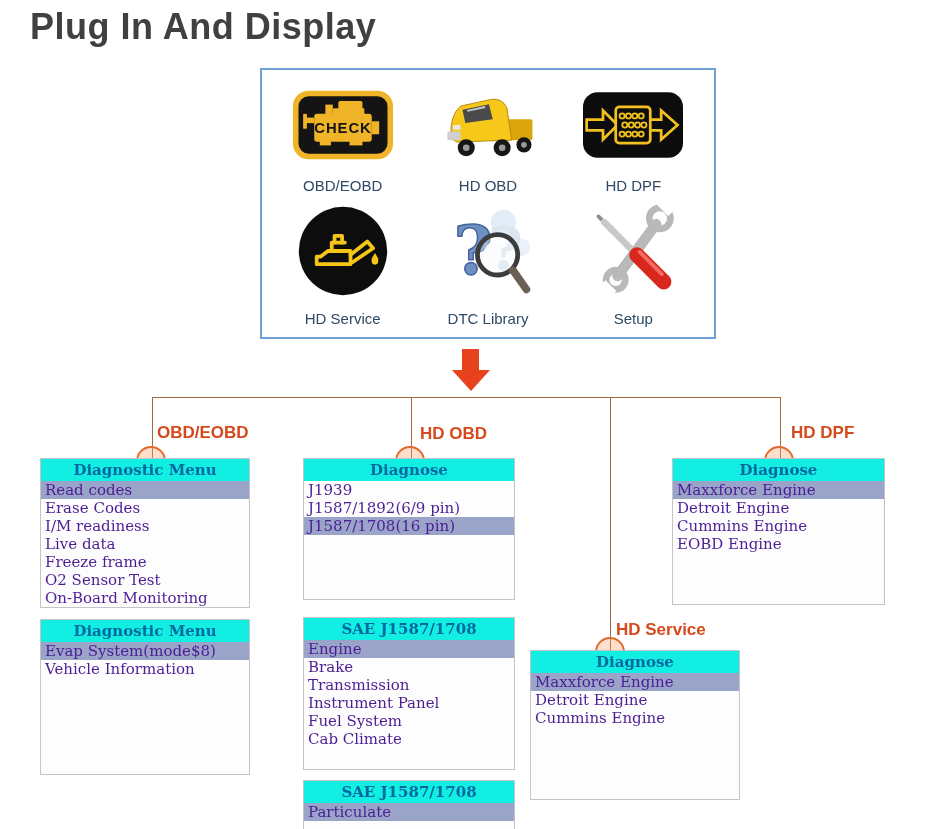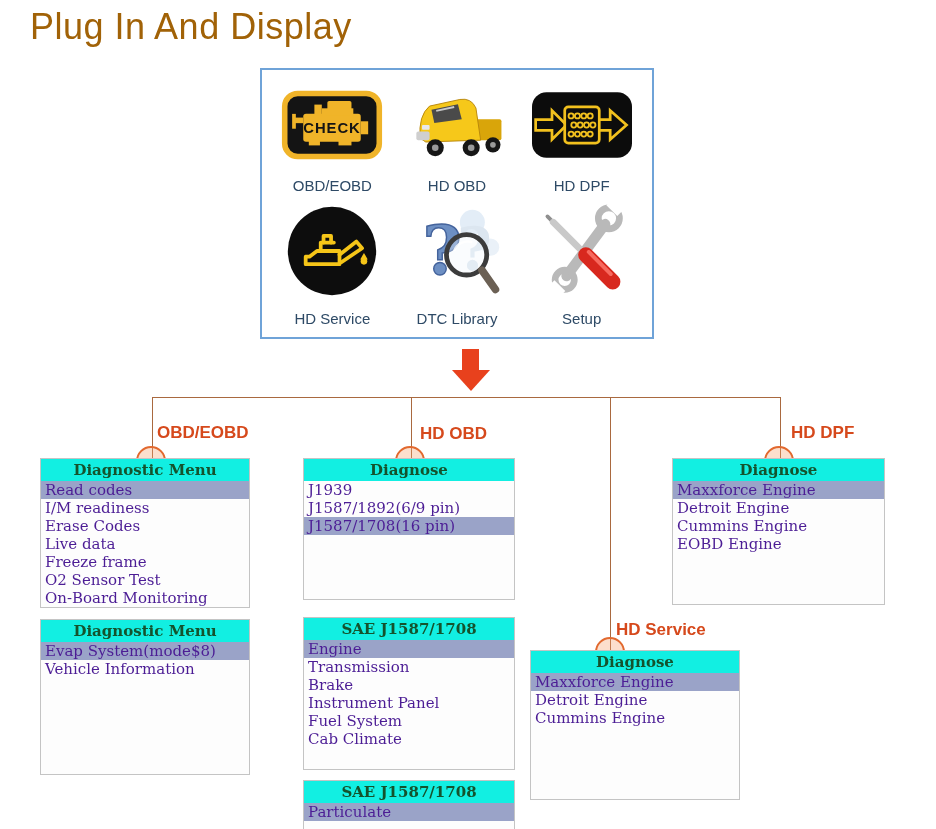--- a/index.html
+++ b/index.html
@@ -1,24 +1,24 @@
 <!DOCTYPE html>
 <html><head>
 <meta charset="utf-8">
 <style>
   html,body{margin:0;padding:0;background:#fff;}
   #stage{position:relative;width:936px;height:829px;background:#ffffff;overflow:hidden;
          font-family:"Liberation Sans",sans-serif;}
 
   
-  .title{position:absolute;left:30px;top:6px;font-size:36px;font-weight:400;
-         color:#a16207;letter-spacing:0.5px;}
-
-  
-  .launcher{position:absolute;left:260px;top:68px;width:394px;height:271px;
+  .title{position:absolute;left:30px;top:6px;font-size:36px;font-weight:700;
+         color:#404040;letter-spacing:0.5px;}
+
+  
+  .launcher{position:absolute;left:260px;top:68px;width:456px;height:271px;
             border:2px solid #6fa3d8;background:#fff;box-sizing:border-box;
             display:grid;grid-template-columns:1fr 1fr 1fr;grid-template-rows:1fr 1.12fr;
             padding:6px 8px 10px 8px;}
   .tile{display:flex;flex-direction:column;align-items:center;justify-content:flex-end;}
   .tile .icon-wrap{flex:1;display:flex;align-items:center;justify-content:center;}
   .tile .tile-label{color:#2e4a66;font-size:15px;margin-top:4px;line-height:16px;}
 
   
   .arrow-stem{position:absolute;left:462px;top:349px;width:17px;height:23px;background:#e8411d;}
   .arrow-head{position:absolute;left:452px;top:370px;width:0;height:0;
@@ -37,21 +37,21 @@
   .a-obd{left:136px;top:446px;} .a-hdobd{left:395px;top:446px;}
   .a-hddpf{left:764px;top:446px;} .a-hdservice{left:595px;top:637px;}
 
   .branch-label{position:absolute;color:#d6491c;font-size:17px;font-weight:bold;}
   .bl-obd{left:157px;top:423px;} .bl-hdobd{left:420px;top:424px;}
   .bl-hddpf{left:791px;top:423px;} .bl-hdservice{left:616px;top:620px;}
 
   
   .panel{position:absolute;border:1px solid #c4c4c4;background:#fdfdfd;box-sizing:border-box;
          font-family:"DejaVu Serif","Liberation Serif",serif;overflow:hidden;}
-  .panel .ph{height:22px;line-height:22px;background:#12efe2;color:#14532d;
+  .panel .ph{height:22px;line-height:22px;background:#12efe2;color:#0369a1;
              font-weight:bold;font-size:15px;text-align:center;}
   .panel .menu-row{height:18px;line-height:18px;font-size:15px;color:#4c1d95;
                    padding-left:4px;white-space:nowrap;}
   .panel .menu-row.hl{background:#9aa3c8;}
   .p0{left:40px;top:458px;width:210px;height:150px;}
   .p1{left:40px;top:619px;width:210px;height:156px;}
   .p2{left:303px;top:458px;width:212px;height:142px;}
   .p3{left:303px;top:617px;width:212px;height:153px;}
   .p4{left:303px;top:780px;width:212px;height:56px;}
   .p5{left:672px;top:458px;width:213px;height:147px;}
@@ -196,22 +196,22 @@
 
   <div class="branch-label bl-obd">OBD/EOBD</div>
   <div class="branch-label bl-hdobd">HD OBD</div>
   <div class="branch-label bl-hddpf">HD DPF</div>
   <div class="branch-label bl-hdservice">HD Service</div>
 
   <div class="panel p0">
     <div class="ph">Diagnostic Menu</div>
     <div>
         <div class="menu-row hl">Read codes</div>
+        <div class="menu-row">Erase Codes</div>
         <div class="menu-row">I/M readiness</div>
-        <div class="menu-row">Erase Codes</div>
         <div class="menu-row">Live data</div>
         <div class="menu-row">Freeze frame</div>
         <div class="menu-row">O2 Sensor Test</div>
         <div class="menu-row">On-Board Monitoring</div>
       </div>
   </div>
 
   <div class="panel p1">
     <div class="ph">Diagnostic Menu</div>
     <div>
@@ -226,22 +226,22 @@
         <div class="menu-row">J1939</div>
         <div class="menu-row">J1587/1892(6/9 pin)</div>
         <div class="menu-row hl">J1587/1708(16 pin)</div>
       </div>
   </div>
 
   <div class="panel p3">
     <div class="ph">SAE J1587/1708</div>
     <div>
         <div class="menu-row hl">Engine</div>
+        <div class="menu-row">Brake</div>
         <div class="menu-row">Transmission</div>
-        <div class="menu-row">Brake</div>
         <div class="menu-row">Instrument Panel</div>
         <div class="menu-row">Fuel System</div>
         <div class="menu-row">Cab Climate</div>
       </div>
   </div>
 
   <div class="panel p4">
     <div class="ph">SAE J1587/1708</div>
     <div>
         <div class="menu-row hl">Particulate</div>

